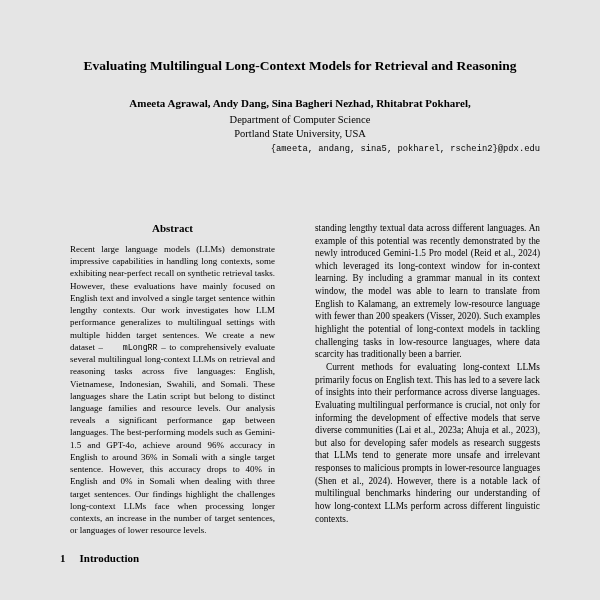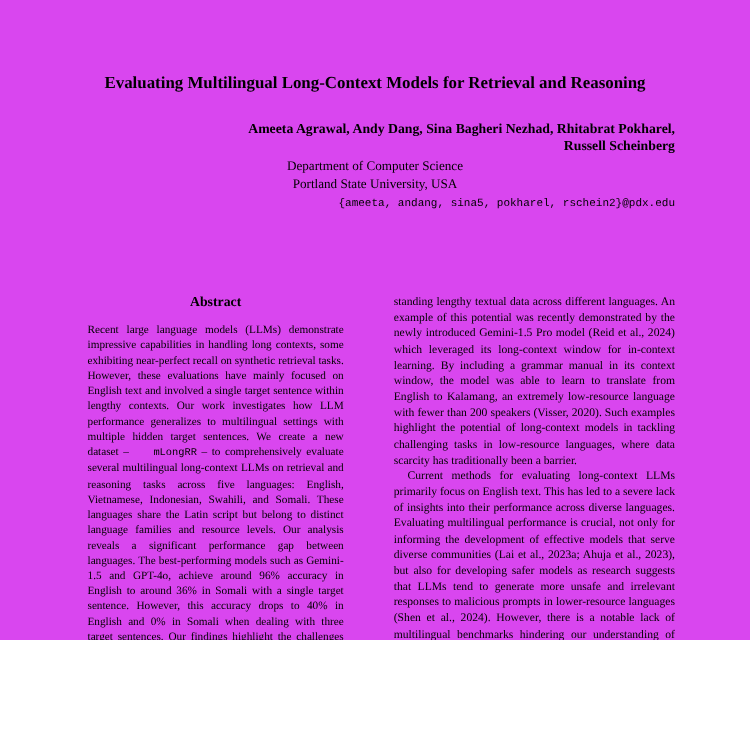--- a/index.html
+++ b/index.html
@@ -1,35 +1,35 @@
 <!DOCTYPE html>
 <html><head>
 <meta charset="utf-8">
 <style>
   * { box-sizing: border-box; }
   html, body { margin: 0; padding: 0; background: #ffffff; }
   .page {
     width: 600px;
-    height: 512px;
-    background: #d946ef;
+    height: 600px;
+    background: #e5e5e5;
     color: #000000;
     font-family: "Liberation Serif", serif;
     position: relative;
     overflow: hidden;
   }
   .inner { padding: 58px 60px 0 60px; }
   .title {
     text-align: center;
     font-weight: bold;
     font-size: 13.5px;
     line-height: 1.25;
     margin: 0 6px;
   }
   .authors {
-    text-align: right;
+    text-align: center;
     font-weight: bold;
     font-size: 11px;
     line-height: 1.3;
     margin-top: 21px;
   }
   .affil {
     text-align: center;
     font-size: 10.5px;
     line-height: 1.32;
     margin-top: 3px;
@@ -81,21 +81,20 @@
 </head>
 <body>
 
 <div class="page">
   <div class="inner">
 
     <h1 class="title">Evaluating Multilingual Long-Context Models for Retrieval and Reasoning</h1>
 
     <div class="authors">
       <div>Ameeta Agrawal, Andy Dang, Sina Bagheri Nezhad, Rhitabrat Pokharel,</div>
-      <div>Russell Scheinberg</div>
     </div>
 
     <div class="affil">
       <div>Department of Computer Science</div>
       <div>Portland State University, USA</div>
     </div>
 
     <div class="email">{ameeta, andang, sina5, pokharel, rschein2}@pdx.edu</div>
 
     <div class="columns">

